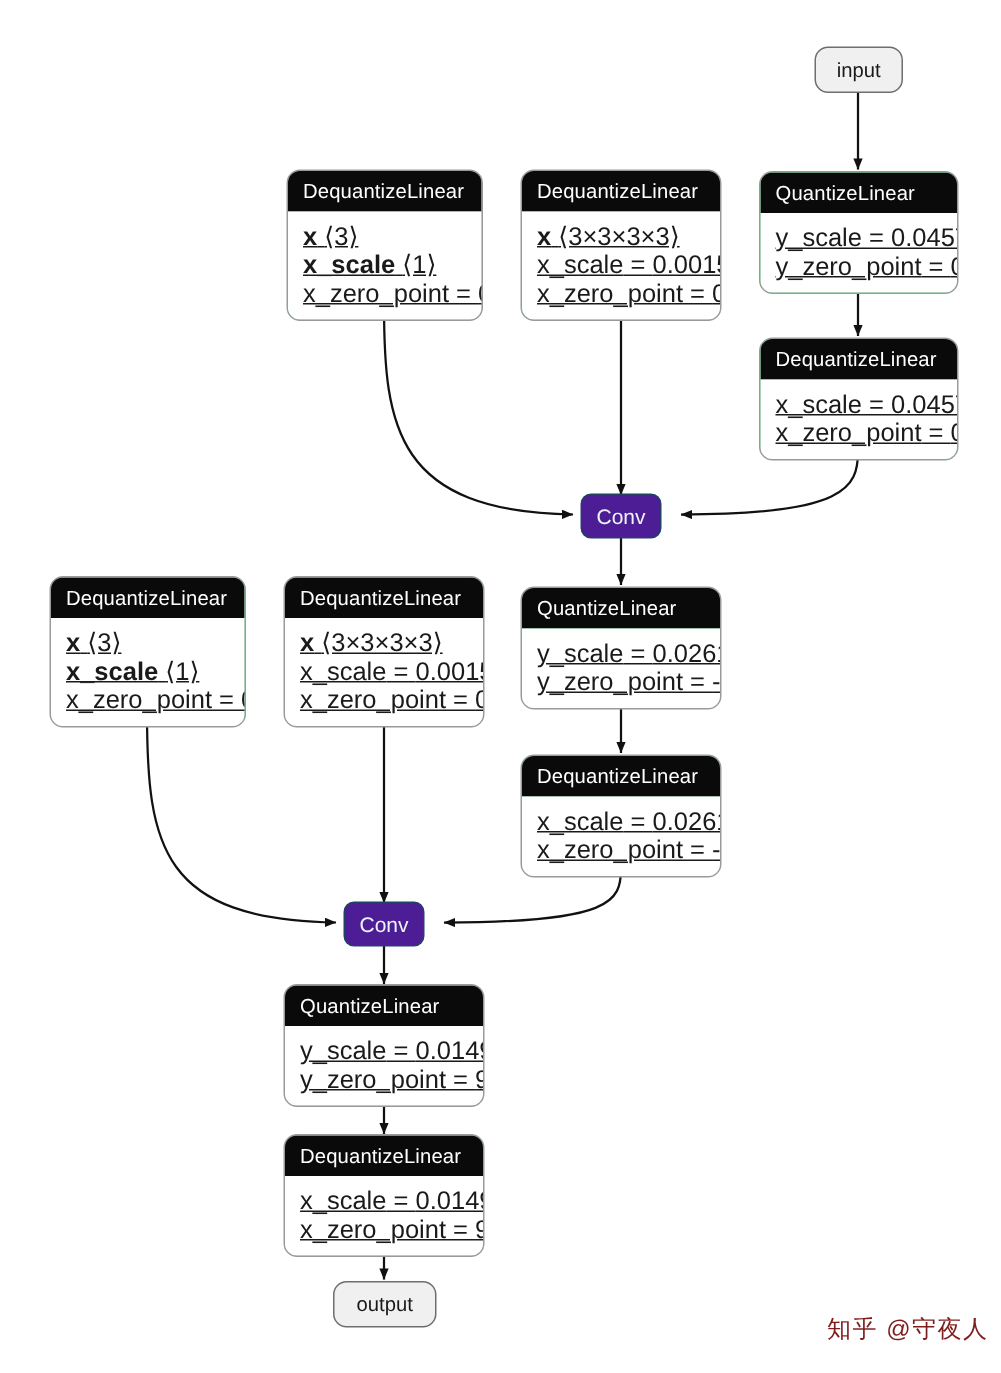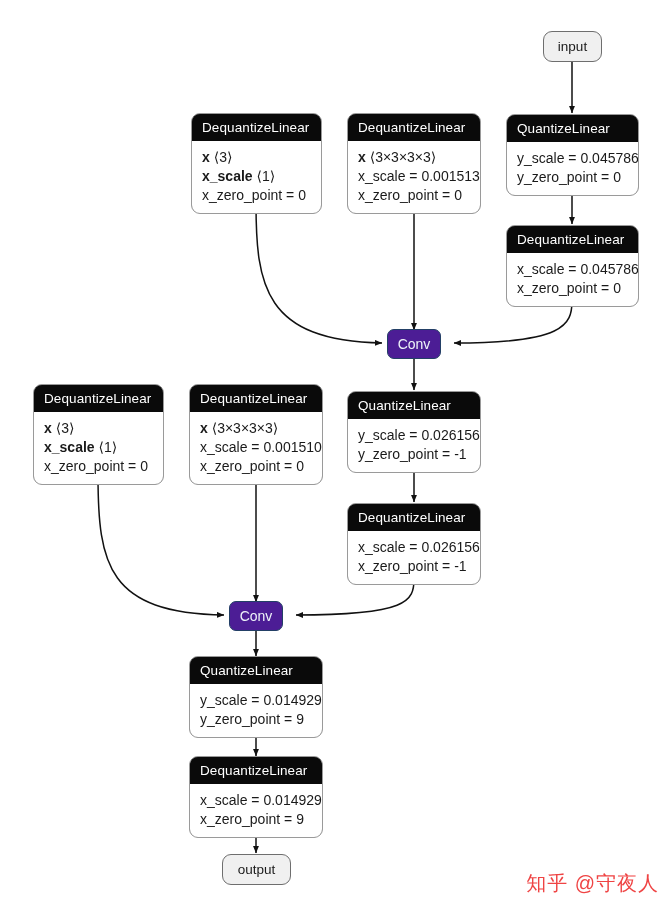--- a/index.html
+++ b/index.html
@@ -11,45 +11,46 @@
     overflow:hidden;
     -webkit-font-smoothing:antialiased;
   }
   #canvas{position:absolute;left:4px;top:0;width:667px;height:915px;}
   svg#edges{position:absolute;left:0;top:0;width:667px;height:915px;pointer-events:none;}
 
   
   .opnode{
     position:absolute;
     box-sizing:border-box;
-    background:#737373;
+    background:#86efac;
     border:1px solid #9a9a9a;
     border-radius:9px;
     overflow:hidden;
     box-shadow:0 0 0 0 rgba(0,0,0,0);
   }
   .op-header{
     background:#0a0a0a;
     color:#ffffff;
     font-size:13.5px;
     line-height:27px;
     height:27px;
     padding:0 10px;
     white-space:nowrap;
     letter-spacing:.1px;
   }
   .op-body{
     padding:7px 10px 8px 10px;
     background:#ffffff;
   }
   .op-row{
-    font-size:14px;
+    font-size:17px;
     color:#1a1a1a;
     line-height:19px;
     white-space:nowrap;
+    text-decoration:underline;
   }
   .op-row b{font-weight:700;}
   .dim{color:#1a1a1a;}
 
   
   .convnode{
     position:absolute;
     box-sizing:border-box;
     background:#4c1d95;
     border:1px solid #234066;
@@ -71,22 +72,22 @@
     color:#1a1a1a;
     font-size:13.5px;
     text-align:center;
     line-height:29px;
     height:31px;
   }
 
   .watermark{
     position:absolute;
     right:12px;bottom:18px;
-    font-size:20px;
-    color:#ef4444;
+    font-size:16px;
+    color:#7f1d1d;
     letter-spacing:1px;
     user-select:none;
     white-space:nowrap;
   }
 </style>
 </head>
 <body>
 
 <div id="canvas">
 

